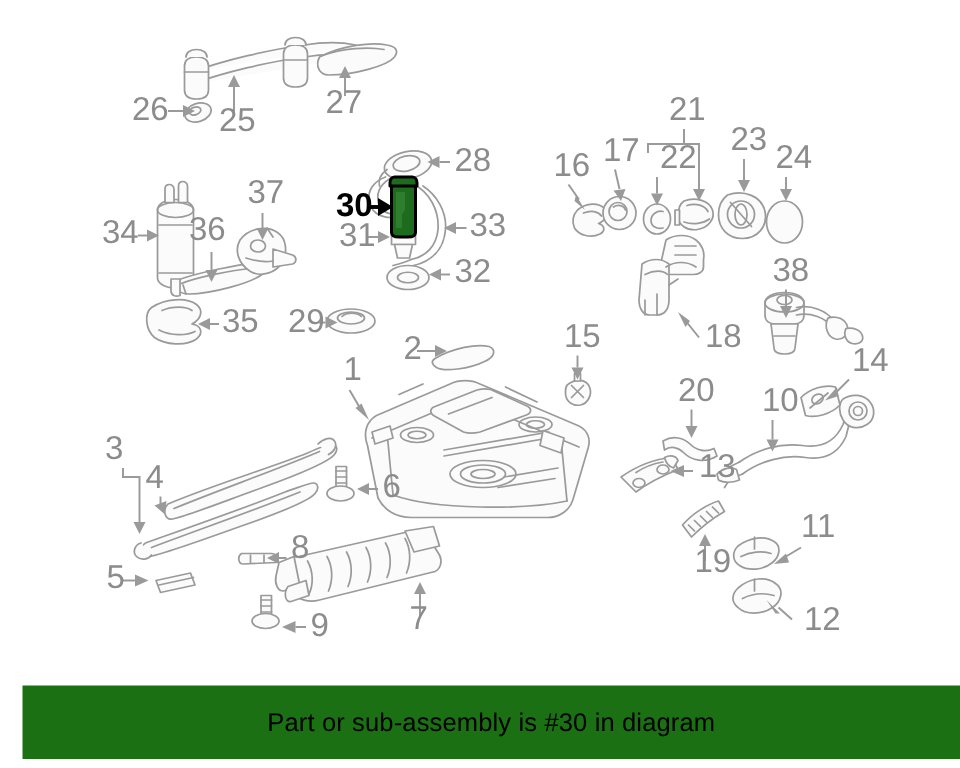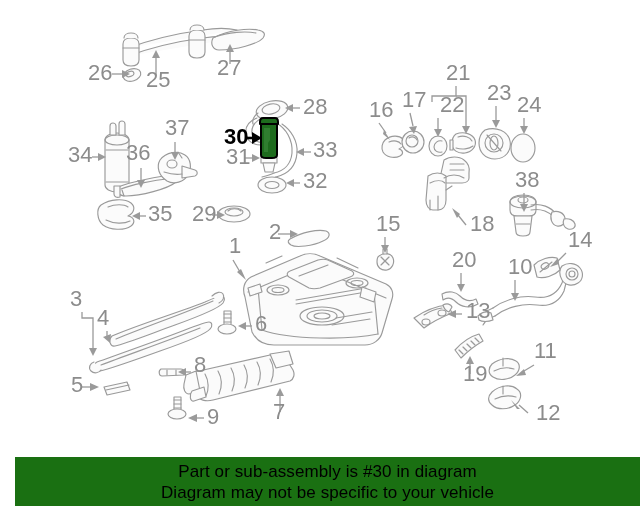--- a/index.html
+++ b/index.html
@@ -617,16 +617,15 @@
         <text x="148" y="221" class="callout-text">35</text>
         <text x="126" y="160" class="callout-text">36</text>
         <text x="165" y="135" class="callout-text">37</text>
         <text x="515" y="187" class="callout-text">38</text>
       </g>
 
   </svg>
 
   <div id="banner">
     <div>Part or sub-assembly is #30 in diagram</div>
-    <div>Diagram may not be specific to your vehicle</div>
   </div>
 
 </div>
 
 </body></html>

